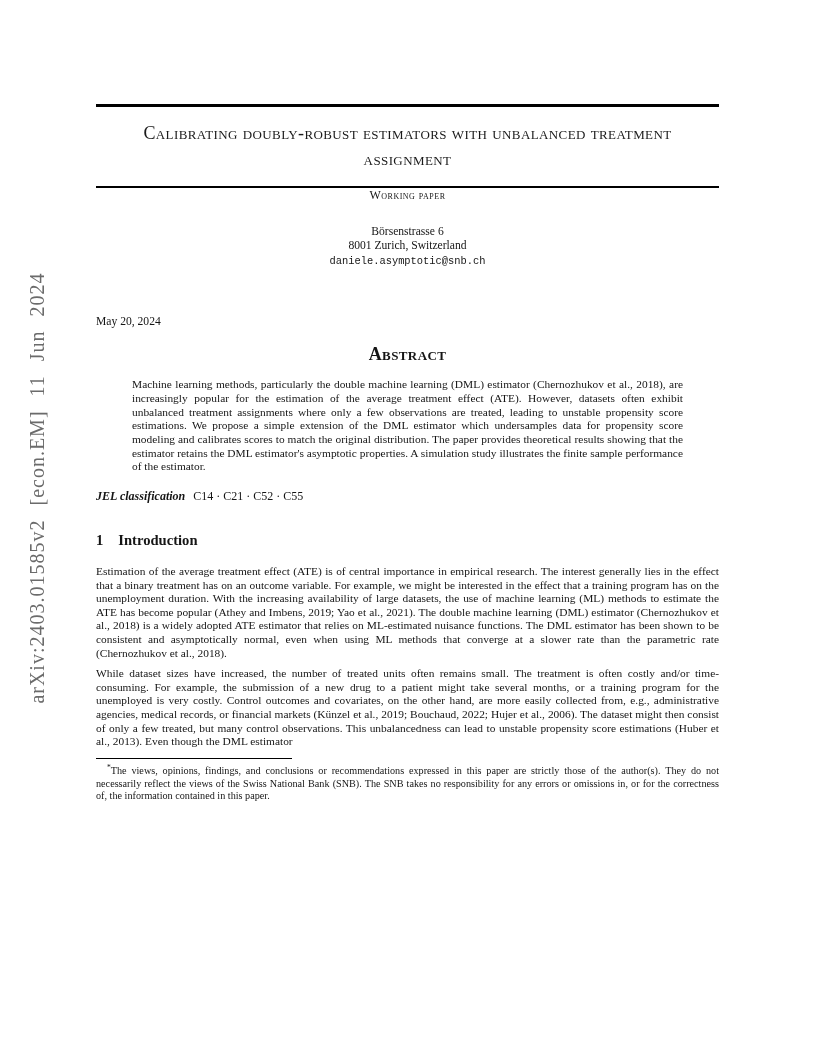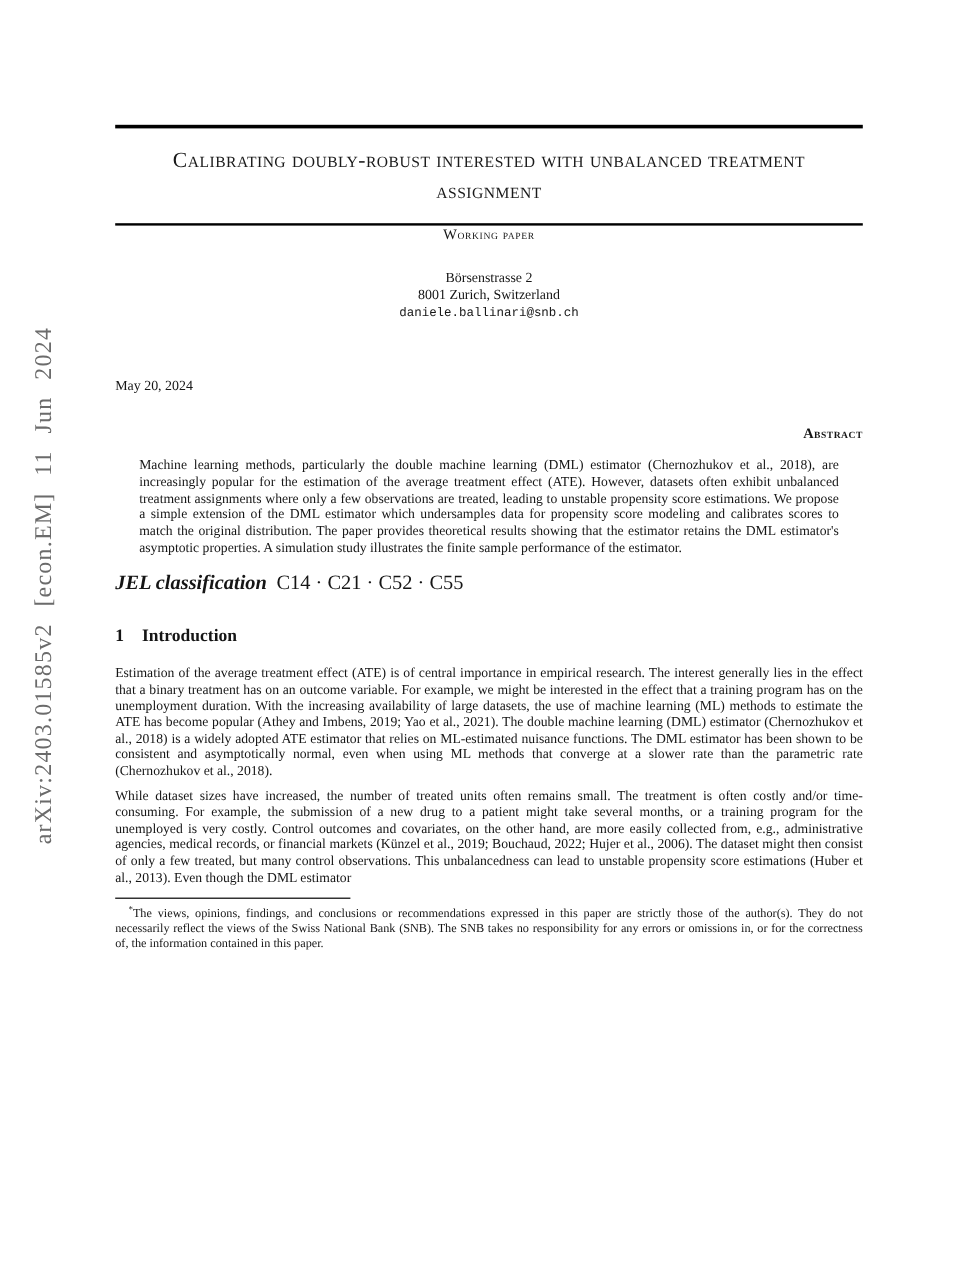--- a/index.html
+++ b/index.html
@@ -26,27 +26,27 @@
   .subtitle {
     text-align:center; font-variant:small-caps;
     font-size:12px; letter-spacing:0.5px;
   }
   .author-block { margin-top:22px; text-align:center; font-size:11.6px; line-height:14px; }
   .author-name { font-weight:bold; font-size:12.2px; }
   .author-name sup { font-size:8px; font-weight:normal; }
   .email { font-family:"Liberation Mono","DejaVu Sans Mono",monospace; font-size:10.4px; margin-top:1px; }
   .date { margin-top:47px; text-align:left; font-size:11.6px; }
   .abstract-heading {
-    margin-top:26px; text-align:right; font-weight:bold;
-    font-variant:small-caps; font-size:12px; letter-spacing:0.4px;
+    margin-top:16px; text-align:center; font-weight:bold;
+    font-variant:small-caps; font-size:18px; letter-spacing:0.4px;
   }
   .abstract-text {
-    margin:13px 20px 0; text-align:justify; font-size:11.4px; line-height:13.7px;
+    margin:13px 36px 0; text-align:justify; font-size:11.4px; line-height:13.7px;
   }
-  .meta-line { margin:15px 0 0; font-size:17px; line-height:14px; }
+  .meta-line { margin:15px 0 0; font-size:12px; line-height:14px; }
   .meta-label { font-style:italic; font-weight:bold; margin-right:8px; }
   .section-heading { margin:29px 0 0; font-size:14.6px; font-weight:bold; }
   .sec-num { margin-right:15px; }
   .body-par { margin:16px 0 0; text-align:justify; font-size:11.4px; line-height:13.6px; }
   .body-par.second { margin-top:7px; }
   .footnotes { margin-top:9px; font-size:10.2px; line-height:12.4px; }
   .fn-rule { width:196px; height:1px; background:#000; margin-bottom:3px; }
   .footnote { margin:1px 0 0; text-align:justify; text-indent:11px; }
   .footnote sup { font-size:7.5px; }
 </style>
@@ -54,30 +54,30 @@
 <body>
 
 <div class="page">
 
   <div class="watermark">arXiv:2403.01585v2 [econ.EM] 11 Jun 2024</div>
 
   <div class="content">
 
     <div class="rule rule-top"></div>
 
-    <h1 class="title">Calibrating doubly-robust interested with unbalanced treatment assignment</h1>
+    <h1 class="title">Calibrating doubly-robust estimators with unbalanced treatment assignment</h1>
 
     <div class="rule rule-bottom"></div>
 
     <div class="subtitle">Working paper</div>
 
     <div class="author-block">
-      <div class="affil">Börsenstrasse 2</div>
+      <div class="affil">Börsenstrasse 6</div>
       <div class="affil">8001 Zurich, Switzerland</div>
-      <div class="email">daniele.ballinari@snb.ch</div>
+      <div class="email">daniele.asymptotic@snb.ch</div>
     </div>
 
     <div class="date">May 20, 2024</div>
 
     <div class="abstract-heading">Abstract</div>
 
     <p class="abstract-text">Machine learning methods, particularly the double machine learning (DML) estimator (Chernozhukov et al., 2018), are increasingly popular for the estimation of the average treatment effect (ATE). However, datasets often exhibit unbalanced treatment assignments where only a few observations are treated, leading to unstable propensity score estimations. We propose a simple extension of the DML estimator which undersamples data for propensity score modeling and calibrates scores to match the original distribution. The paper provides theoretical results showing that the estimator retains the DML estimator's asymptotic properties. A simulation study illustrates the finite sample performance of the estimator.</p>
 
     <p class="meta-line"><span class="meta-label">JEL classification</span><span>C14 · C21 · C52 · C55</span></p>
 

